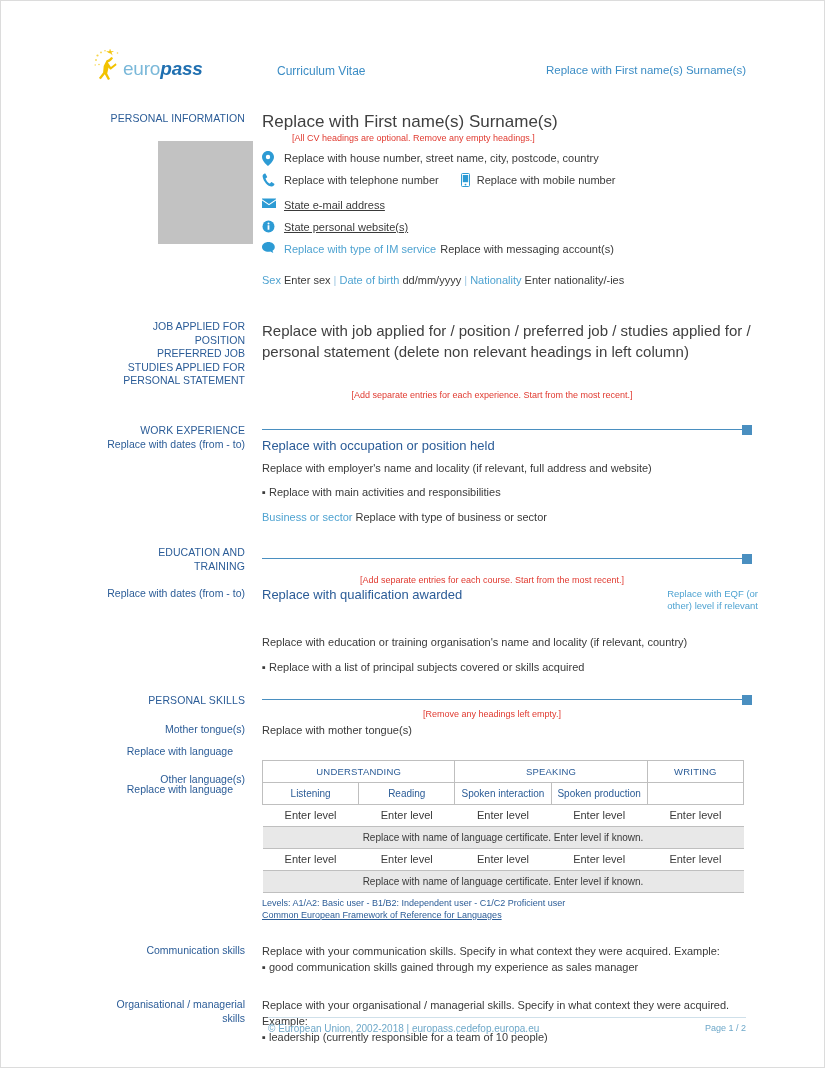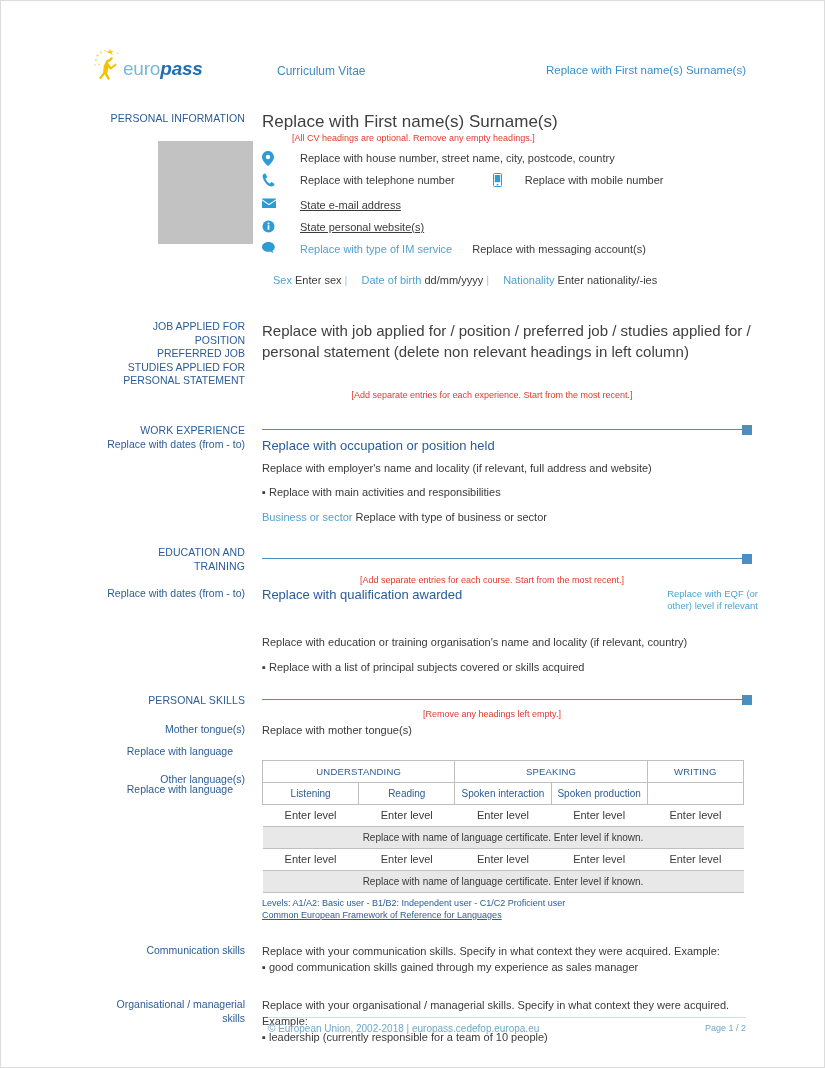--- a/index.html
+++ b/index.html
@@ -108,21 +108,20 @@
   }
   .red-note.center { text-align: center; margin-left: 0; }
 
   .contact-line {
     display: flex;
     align-items: flex-start;
     font-size: 11px;
     line-height: 15px;
     margin-top: 7px;
     color: #3a3a3a;
-    gap: 16px;
   }
   .ico {
     width: 22px;
     min-width: 22px;
     text-align: left;
     color: #2d9bd4;
     display: inline-block;
     line-height: 15px;
   }
   .ico svg { display: block; }
@@ -142,21 +141,21 @@
     width: 95px;
     height: 103px;
     background: #c2c2c2;
   }
 
   .sexline {
     font-size: 11px;
     margin-top: 17px;
     color: #3a3a3a;
   }
-  .sexline .lbl { color: #4fa3d1; margin-left: 11px; }
+  .sexline .lbl { color: #4fa3d1; }
   .sexline .sep { color: #9ec8e2; }
 
   
   .job-left {
     text-transform: uppercase;
     font-size: 10.5px;
     line-height: 13.5px;
   }
   .job-right {
     font-size: 15px;

